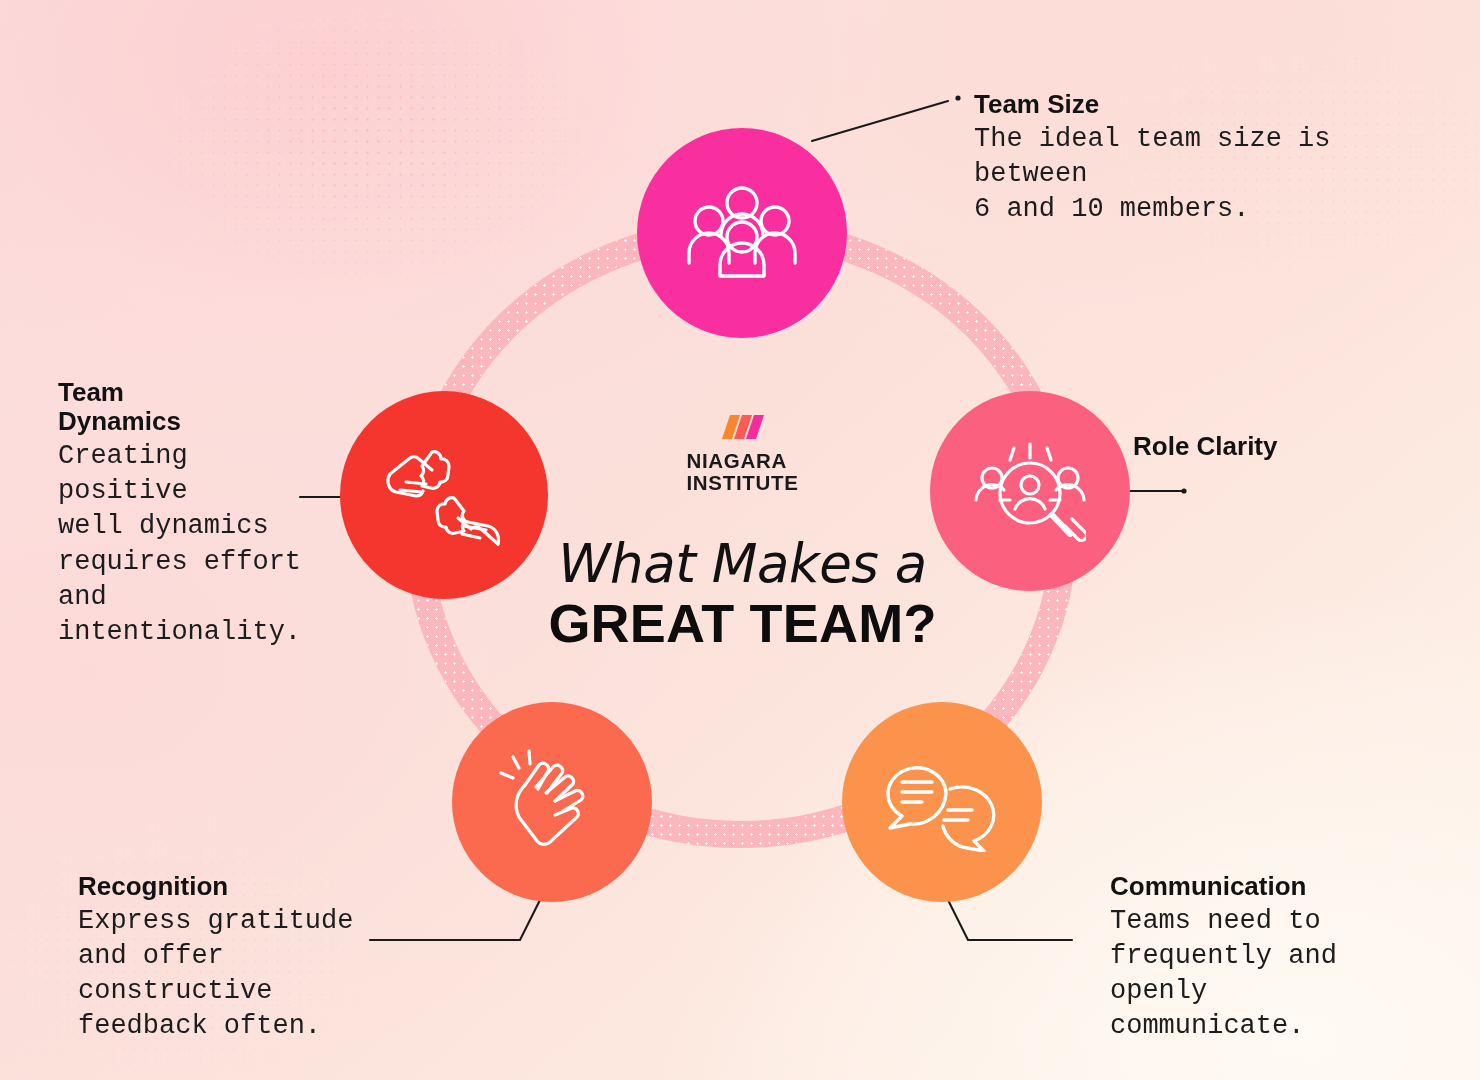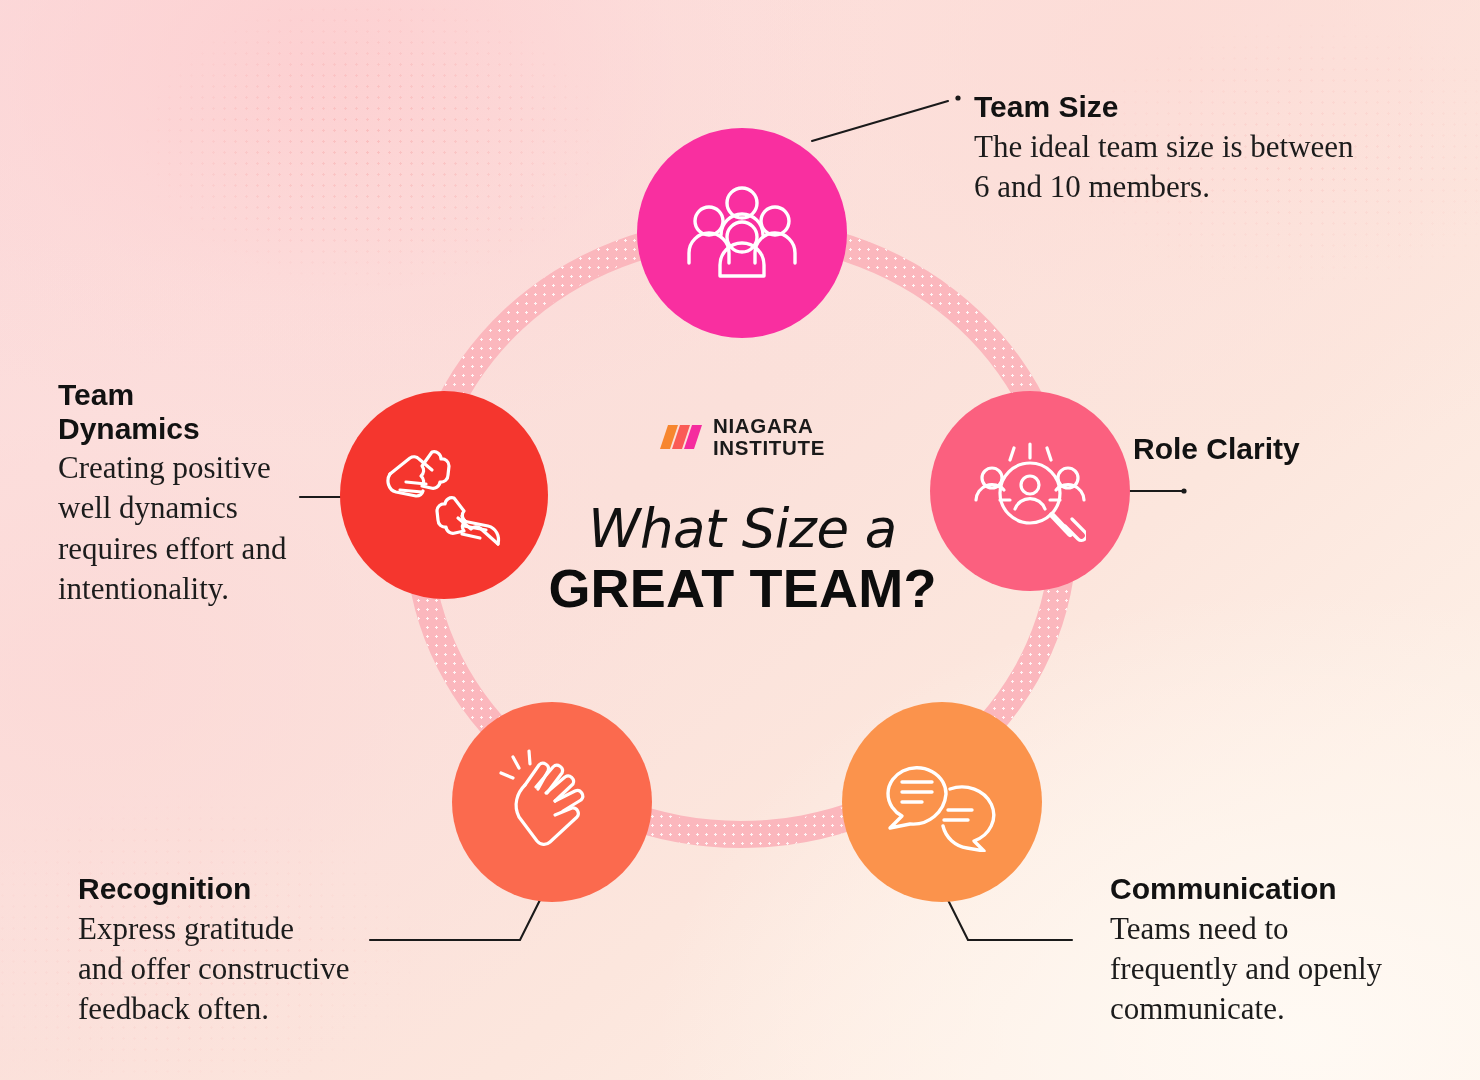--- a/index.html
+++ b/index.html
@@ -94,20 +94,21 @@
     top: 415px;
     width: 545px;
     text-align: center;
   }
   .logo-row {
     display: flex;
     align-items: center;
     justify-content: center;
     gap: 11px;
     margin-bottom: 44px;
+    flex-direction: column;
   }
   .logo-mark { display: block; }
   .logo-words {
     text-align: left;
     line-height: 1.06;
   }
   .logo-words .l1, .logo-words .l2 {
     font-family: "Liberation Sans", sans-serif;
     font-weight: bold;
     font-size: 20.5px;
@@ -132,29 +133,29 @@
     letter-spacing: 0.2px;
     line-height: 1.08;
     margin-top: 4px;
   }
 
   
   .callout { position: absolute; }
   .callout .c-title {
     font-family: "Liberation Sans", sans-serif;
     font-weight: bold;
-    font-size: 30px;
+    font-size: 26px;
     color: #121212;
     line-height: 1.12;
     margin-bottom: 3px;
     white-space: pre-line;
   }
   .callout .c-body {
-    font-family: Liberation Serif, serif;
-    font-size: 31px;
+    font-family: Liberation Mono, monospace;
+    font-size: 27px;
     color: #1c1c1c;
     line-height: 1.30;
     white-space: pre-line;
   }
 
   .co-team-size     { left: 974px; top: 90px;  width: 430px; }
   .co-role-clarity  { left: 1133px; top: 432px; width: 250px; }
   .co-communication { left: 1110px; top: 872px; width: 320px; }
   .co-recognition   { left: 78px;  top: 872px; width: 320px; }
   .co-team-dynamics { left: 58px;  top: 378px; width: 262px; }
@@ -265,21 +266,21 @@
       <svg class="logo-mark" width="42" height="24" viewBox="0 0 42 24">
         <polygon points="8,0 18,0 10,24 0,24" fill="#F7862F"></polygon>
         <polygon points="20,0 30,0 22,24 12,24" fill="#FA5B56"></polygon>
         <polygon points="32,0 42,0 34,24 24,24" fill="#F52C9E"></polygon>
       </svg>
       <span class="logo-words">
         <span class="l1">NIAGARA</span>
         <span class="l2">INSTITUTE</span>
       </span>
     </div>
-    <div class="headline-1">What Size a</div>
+    <div class="headline-1">What Makes a</div>
     <div class="headline-2">GREAT TEAM?</div>
   </div>
 
   <div class="callout co-team-size">
     <div class="c-title">Team Size</div>
     <div class="c-body">The ideal team size is between
 6 and 10 members.</div>
   </div>
 
   <div class="callout co-role-clarity">

